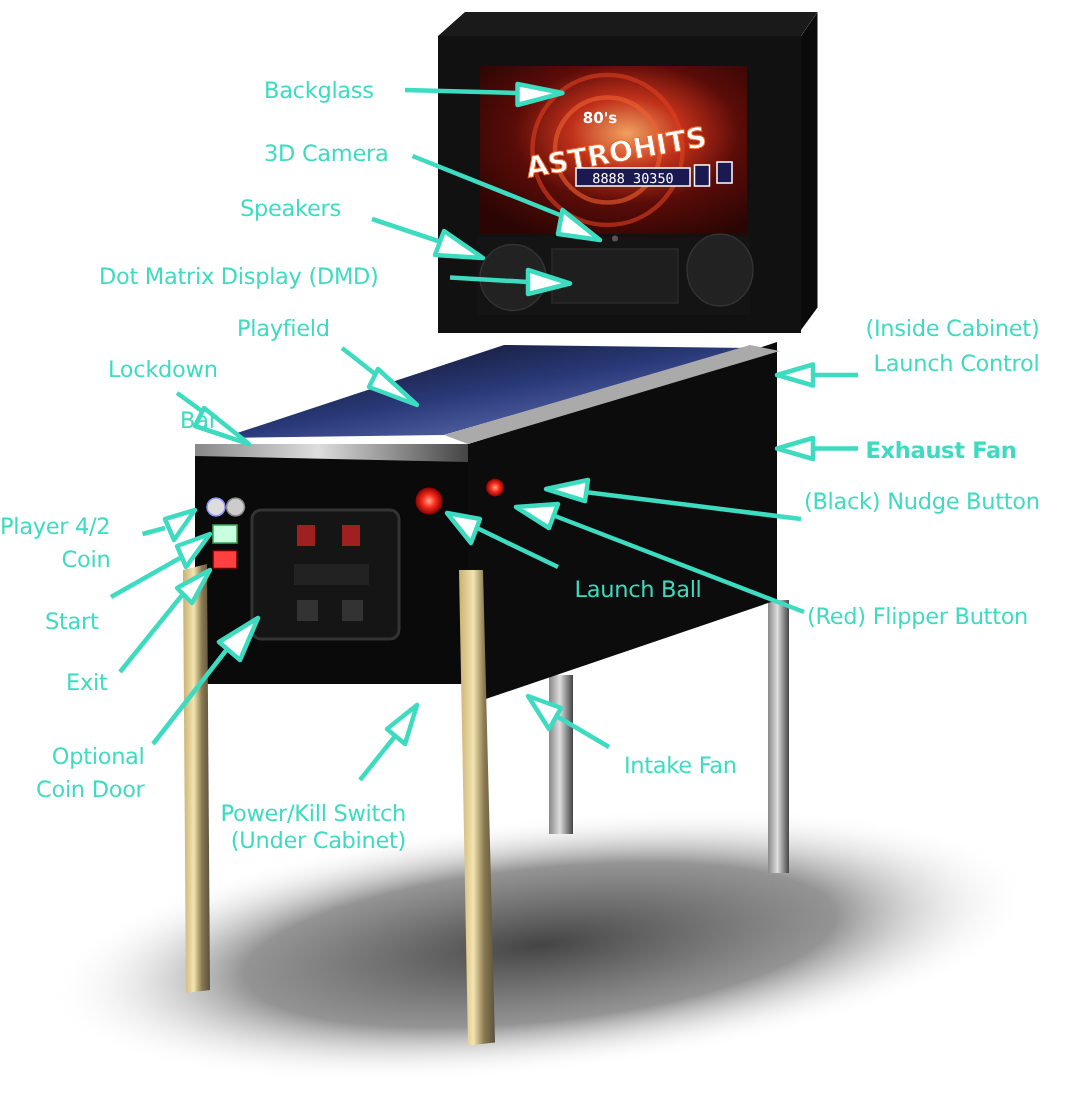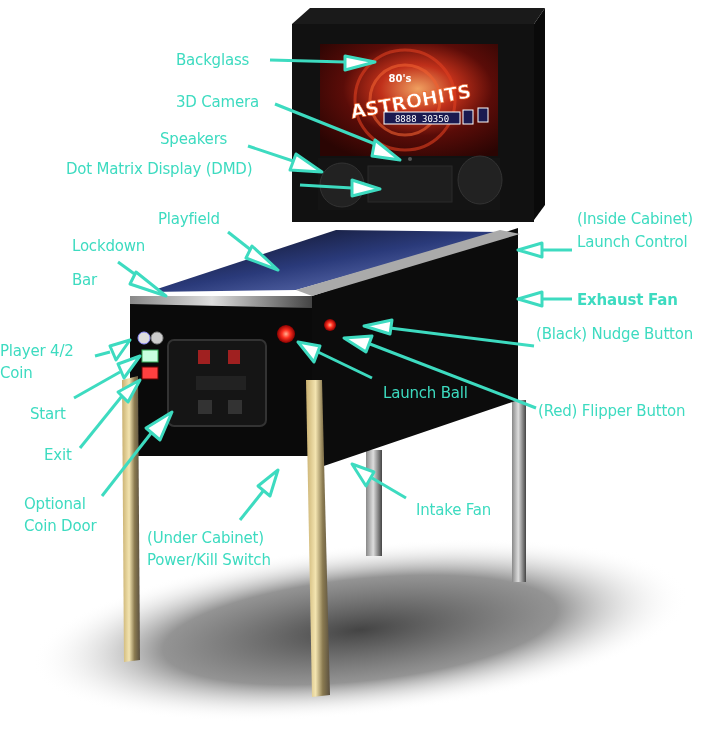--- a/index.html
+++ b/index.html
@@ -1,19 +1,19 @@
 <!DOCTYPE html>
 <html><head>
 <meta charset="utf-8">
 <style>
   html,body{margin:0;padding:0;background:#fff;}
   body{width:724px;height:736px;position:relative;overflow:hidden;font-family:"DejaVu Sans",sans-serif;}
   #stage{position:absolute;left:0;top:0;width:724px;height:736px;}
   .label{position:absolute;color:#3ddbc0;font-family:"DejaVu Sans",sans-serif;font-size:15px;line-height:18px;white-space:nowrap;letter-spacing:-0.2px;}
-  .label.multi{white-space:normal;}
+  .label.multi{white-space:normal;text-align:right;}
   .label span{display:block;}
   svg{position:absolute;left:0;top:0;}
 </style>
 </head>
 <body>
 
 <div id="stage">
 
 <svg width="724" height="736" viewBox="0 0 724 736">
   <defs>
@@ -155,39 +155,39 @@
     <polygon points="392,320 364,326 390,334" fill="#fff"></polygon>
 
     <line x1="536" y1="408" x2="370" y2="344"></line>
     <polygon points="372,336 344,338 366,352" fill="#fff"></polygon>
   </g>
 </svg>
 
 <div class="label" style="left:176px;top:51px;">Backglass</div>
 <div class="label" style="left:176px;top:93px;">3D Camera</div>
 <div class="label" style="left:160px;top:130px;">Speakers</div>
-<div class="label" style="left:66px;top:160px;">Dot Matrix Display (DMD)</div>
+<div class="label" style="left:66px;top:175px;">Dot Matrix Display (DMD)</div>
 <div class="label" style="left:158px;top:210px;">Playfield</div>
 <div class="label multi" style="left:72px;top:237px;">
   <span>Lockdown</span>
   <span style="margin-top:16px">Bar</span>
 </div>
 <div class="label multi" style="left:0px;top:342px;">
   <span>Player 4/2</span>
   <span style="margin-top:4px">Coin</span>
 </div>
 <div class="label" style="left:30px;top:405px;">Start</div>
 <div class="label" style="left:44px;top:446px;">Exit</div>
 <div class="label multi" style="left:24px;top:495px;">
   <span>Optional</span>
   <span style="margin-top:4px">Coin Door</span>
 </div>
 <div class="label multi" style="left:147px;top:529px;">
+  <span style="margin-top:4px">Power/Kill Switch</span>
   <span>(Under Cabinet)</span>
-  <span style="margin-top:4px">Power/Kill Switch</span>
 </div>
 <div class="label" style="left:355px;top:384px;margin-left:28px;">Launch Ball</div>
 <div class="label" style="left:416px;top:501px;">Intake Fan</div>
 <div class="label multi" style="left:577px;top:210px;">
   <span>(Inside Cabinet)</span>
   <span style="margin-top:5px">Launch Control</span>
 </div>
 <div class="label" style="left:577px;top:291px;font-weight:bold;">Exhaust Fan</div>
 <div class="label" style="left:536px;top:325px;">(Black) Nudge Button</div>
 <div class="label" style="left:538px;top:402px;">(Red) Flipper Button</div>

